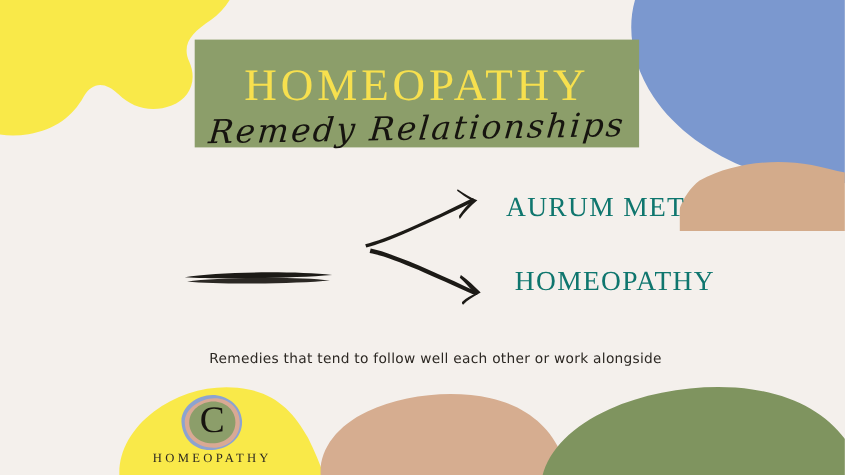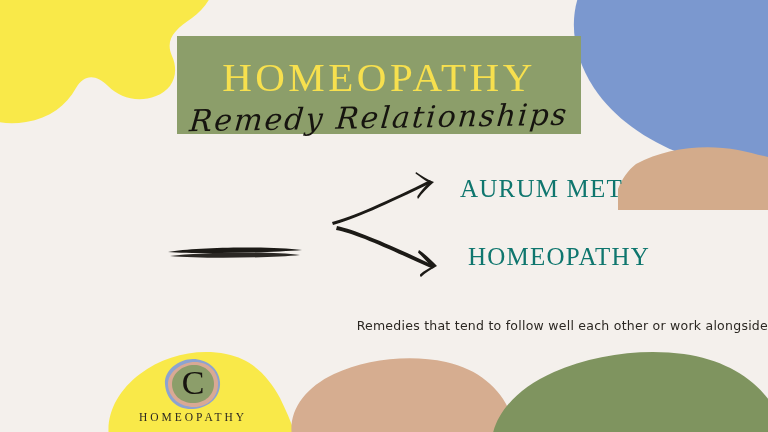--- a/index.html
+++ b/index.html
@@ -86,21 +86,21 @@
     left:166px;top:84px;
   }
   .arrow-svg{position:absolute;}
   .arrow-1{left:330px;top:10px;}
   .arrow-2{left:335px;top:62px;}
 
   
   .caption{
     position:absolute;
     left:0;right:0;top:318px;
-    text-align:right;
+    text-align:center;
     font-family:"DejaVu Sans", sans-serif;
     font-size:12.5px;
     letter-spacing:.25px;
     color:#2b2722;
     padding-left:24px;
   }
 
   
   .logo{
     position:absolute;

